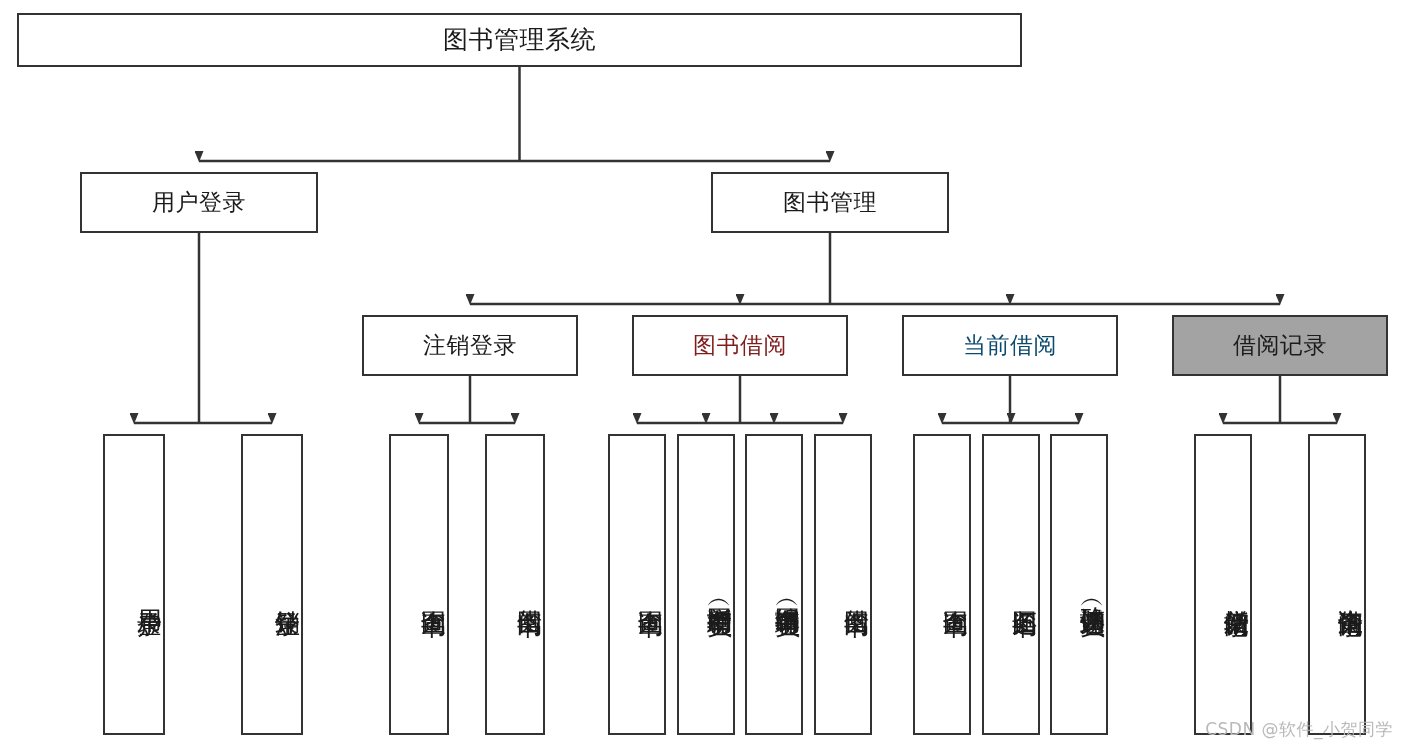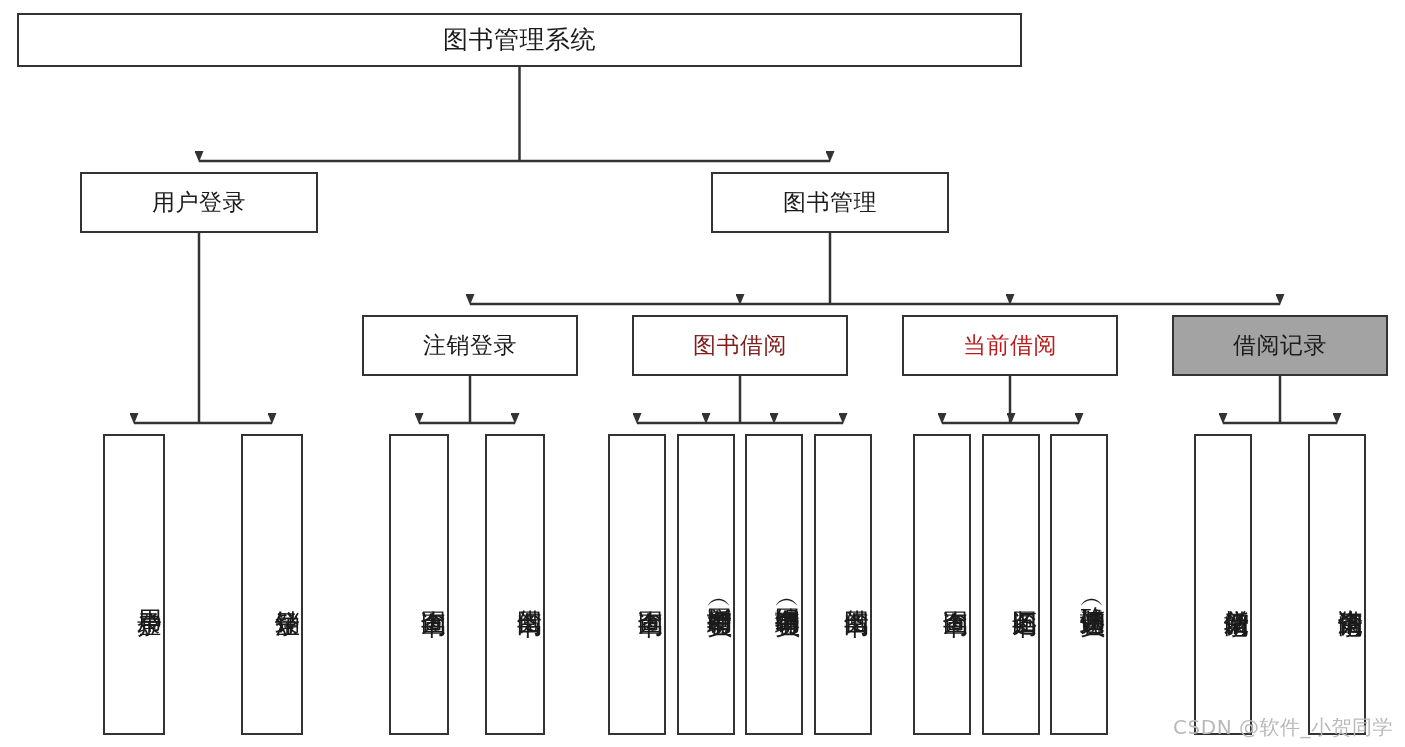--- a/index.html
+++ b/index.html
@@ -50,21 +50,21 @@
     justify-content: center;
     padding-top: 14px;
     font-size: 25px;
     line-height: 1.08;
     letter-spacing: 1px;
   }
   .watermark {
     position: absolute;
     right: 12px;
     bottom: 6px;
-    font-size: 20px;
+    font-size: 17px;
     color: #b9b9b9;
     letter-spacing: 0.5px;
     white-space: nowrap;
     user-select: none;
   }
 </style>
 </head>
 <body>
 
 <div id="canvas">
@@ -121,21 +121,21 @@
       </div>
       <div class="node" style="left: 711px; top: 172px; width: 238px; height: 61px; border-color: rgb(51, 51, 51); background: rgb(255, 255, 255); color: rgb(27, 27, 27);">
         <span>图书管理</span>
       </div>
       <div class="node" style="left: 362px; top: 315px; width: 216px; height: 61px; border-color: rgb(51, 51, 51); background: rgb(255, 255, 255); color: rgb(27, 27, 27);">
         <span>注销登录</span>
       </div>
       <div class="node" style="left: 632px; top: 315px; width: 216px; height: 61px; border-color: rgb(51, 51, 51); background: rgb(255, 255, 255); color: #7f1d1d;">
         <span>图书借阅</span>
       </div>
-      <div class="node" style="left: 902px; top: 315px; width: 216px; height: 61px; border-color: rgb(51, 51, 51); background: rgb(255, 255, 255); color: #b91c1c;">
+      <div class="node" style="left: 902px; top: 315px; width: 216px; height: 61px; border-color: rgb(51, 51, 51); background: rgb(255, 255, 255); color: #0c4a6e;">
         <span>当前借阅</span>
       </div>
       <div class="node" style="left: 1172px; top: 315px; width: 216px; height: 61px; border-color: rgb(51, 51, 51); background: #a3a3a3; color: rgb(27, 27, 27);">
         <span>借阅记录</span>
       </div>
       <div class="node leaf" style="left: 103px; top: 434px; width: 62px; height: 301px; border-color: rgb(51, 51, 51); background: rgb(255, 255, 255); color: rgb(27, 27, 27);">
         <span>用户登录</span>
       </div>
       <div class="node leaf" style="left: 241px; top: 434px; width: 62px; height: 301px; border-color: rgb(51, 51, 51); background: rgb(255, 255, 255); color: rgb(27, 27, 27);">
         <span>注销登录</span>

